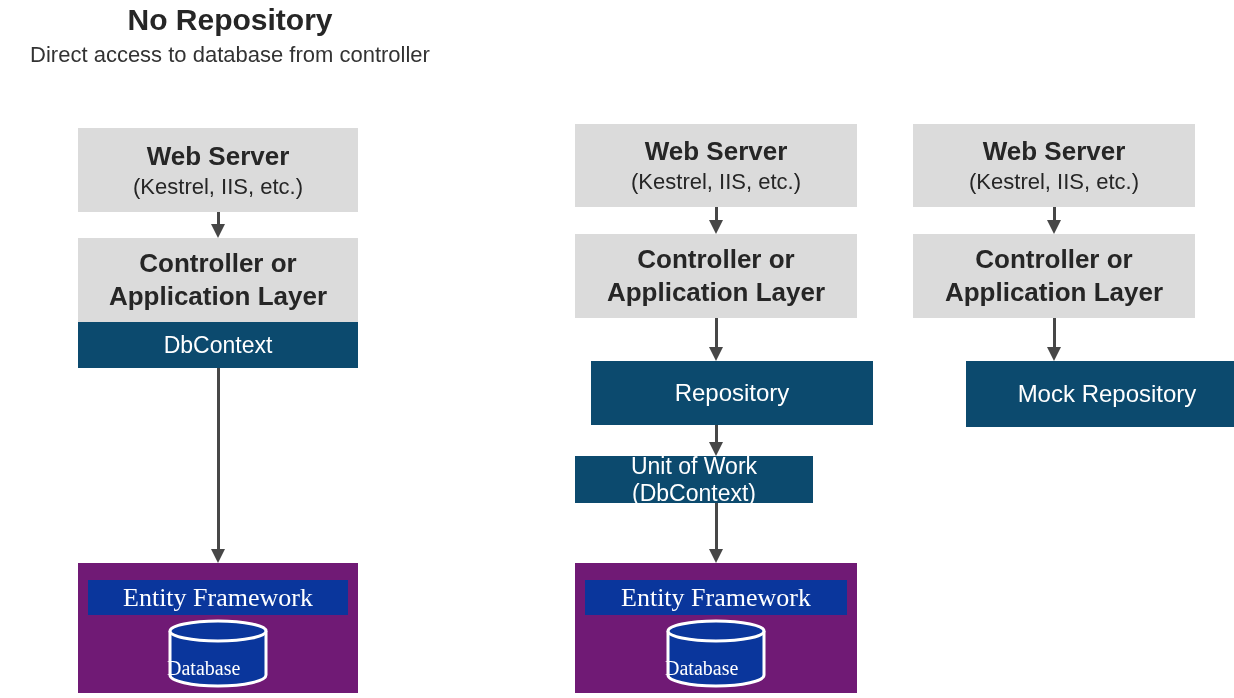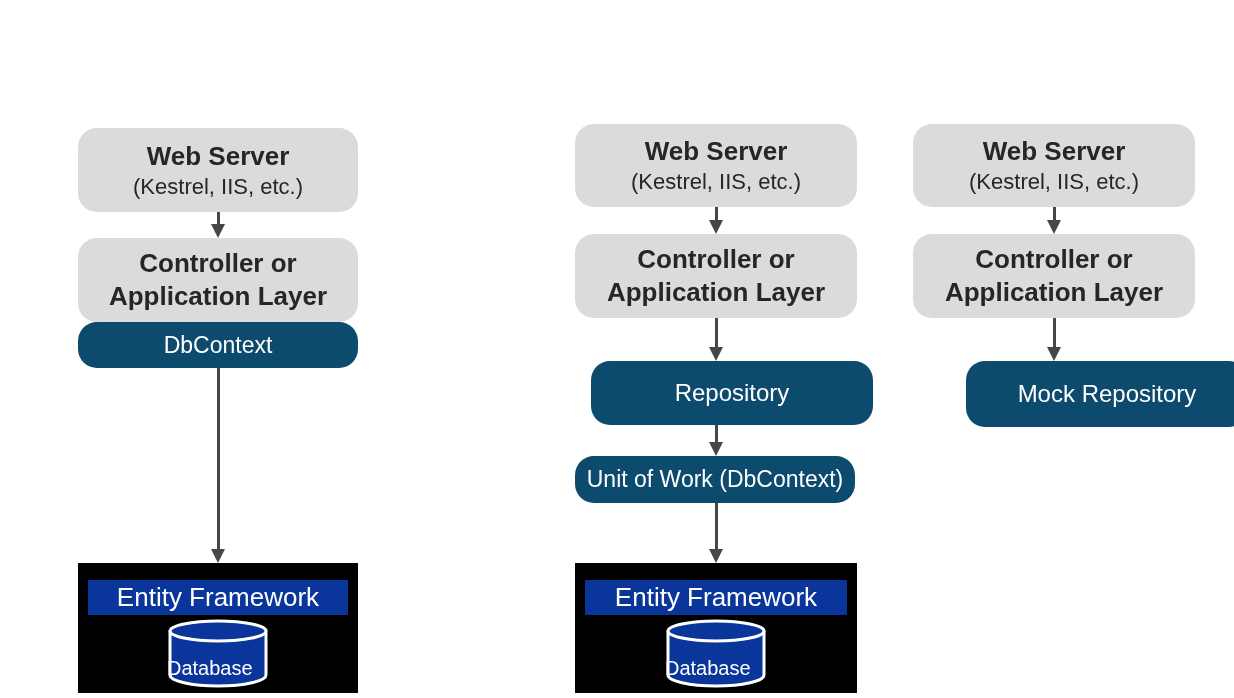--- a/index.html
+++ b/index.html
@@ -19,21 +19,20 @@
   .section-sub    { font-size:22px; font-weight:400; line-height:29px; color:#333333; }
   .hdr-left  { left:0;   top:12; width:460px; }
   .hdr-right { left:576px; top:12; width:658px; }
 
   
   .box {
     position:absolute;
     display:flex; flex-direction:column;
     align-items:center; justify-content:center;
     text-align:center;
-    border-radius:19px;
   }
   .gray-box { background:#DBDBDB; color:#262626; }
   .blue-box { background:#0c4a6e; color:#ffffff; font-size:24px; font-weight:400; }
   .box-title { font-size:26px; font-weight:700; line-height:33px; }
   .box-sub   { font-size:22px; font-weight:400; line-height:28px; }
   .uow-text  { font-size:23px; }
 
   
   .arrow {
     position:absolute; width:16px;
@@ -41,21 +40,21 @@
   }
   .arrow-line { width:3px; flex:1; background:#474747; }
   .arrow-head {
     width:0; height:0;
     border-left:7px solid transparent;
     border-right:7px solid transparent;
     border-top:14px solid #474747;
   }
 
   
-  .ef-panel { position:absolute; background:#000000; }
+  .ef-panel { position:absolute; background:#701a75;font-family:Liberation Serif, serif; }
   .ef-bar {
     position:absolute; left:10px; right:10px; top:17px; height:35px;
     background:#0A369C; color:#ffffff;
     font-size:26px; font-weight:400;
     display:flex; align-items:center; justify-content:center;
   }
   .cyl-wrap {
     position:absolute; left:50%; transform:translateX(-50%);
     top:56px; width:102px; height:70px;
   }
@@ -63,20 +62,24 @@
   .cyl-label {
     position:absolute; left:0; right:0; top:37px;
     text-align:left; color:#ffffff; font-size:20px; line-height:24px;
   }
 </style>
 </head>
 <body>
 
 <div class="canvas">
 
+  <div class="section-header hdr-left">
+    <div class="section-title">No Repository</div>
+    <div class="section-sub">Direct access to database from controller</div>
+  </div>
 
 
   <div>
     <div class="box gray-box" style="left:78px; top:128px; width:280px; height:84px;">
       <div class="box-title">Web Server</div>
       <div class="box-sub">(Kestrel, IIS, etc.)</div>
     </div>
 
     <div class="arrow" style="left:210px; top:212px; height:26px;">
       <div class="arrow-line"></div>
@@ -134,21 +137,21 @@
 
     <div class="box blue-box" style="left:591px; top:361px; width:282px; height:64px;">
       <div>Repository</div>
     </div>
 
     <div class="arrow" style="left:708px; top:425px; height:31px;">
       <div class="arrow-line"></div>
       <div class="arrow-head"></div>
     </div>
 
-    <div class="box blue-box uow-text" style="left:575px; top:456px; width:280px; height:47px;">
+    <div class="box blue-box uow-text" style="left:575px; top:456px; width:238px; height:47px;">
       <div>Unit of Work (DbContext)</div>
     </div>
 
     <div class="arrow" style="left:708px; top:503px; height:60px;">
       <div class="arrow-line"></div>
       <div class="arrow-head"></div>
     </div>
 
     <div class="ef-panel" style="left:575px; top:563px; width:282px; height:130px;">
       <div class="ef-bar">

